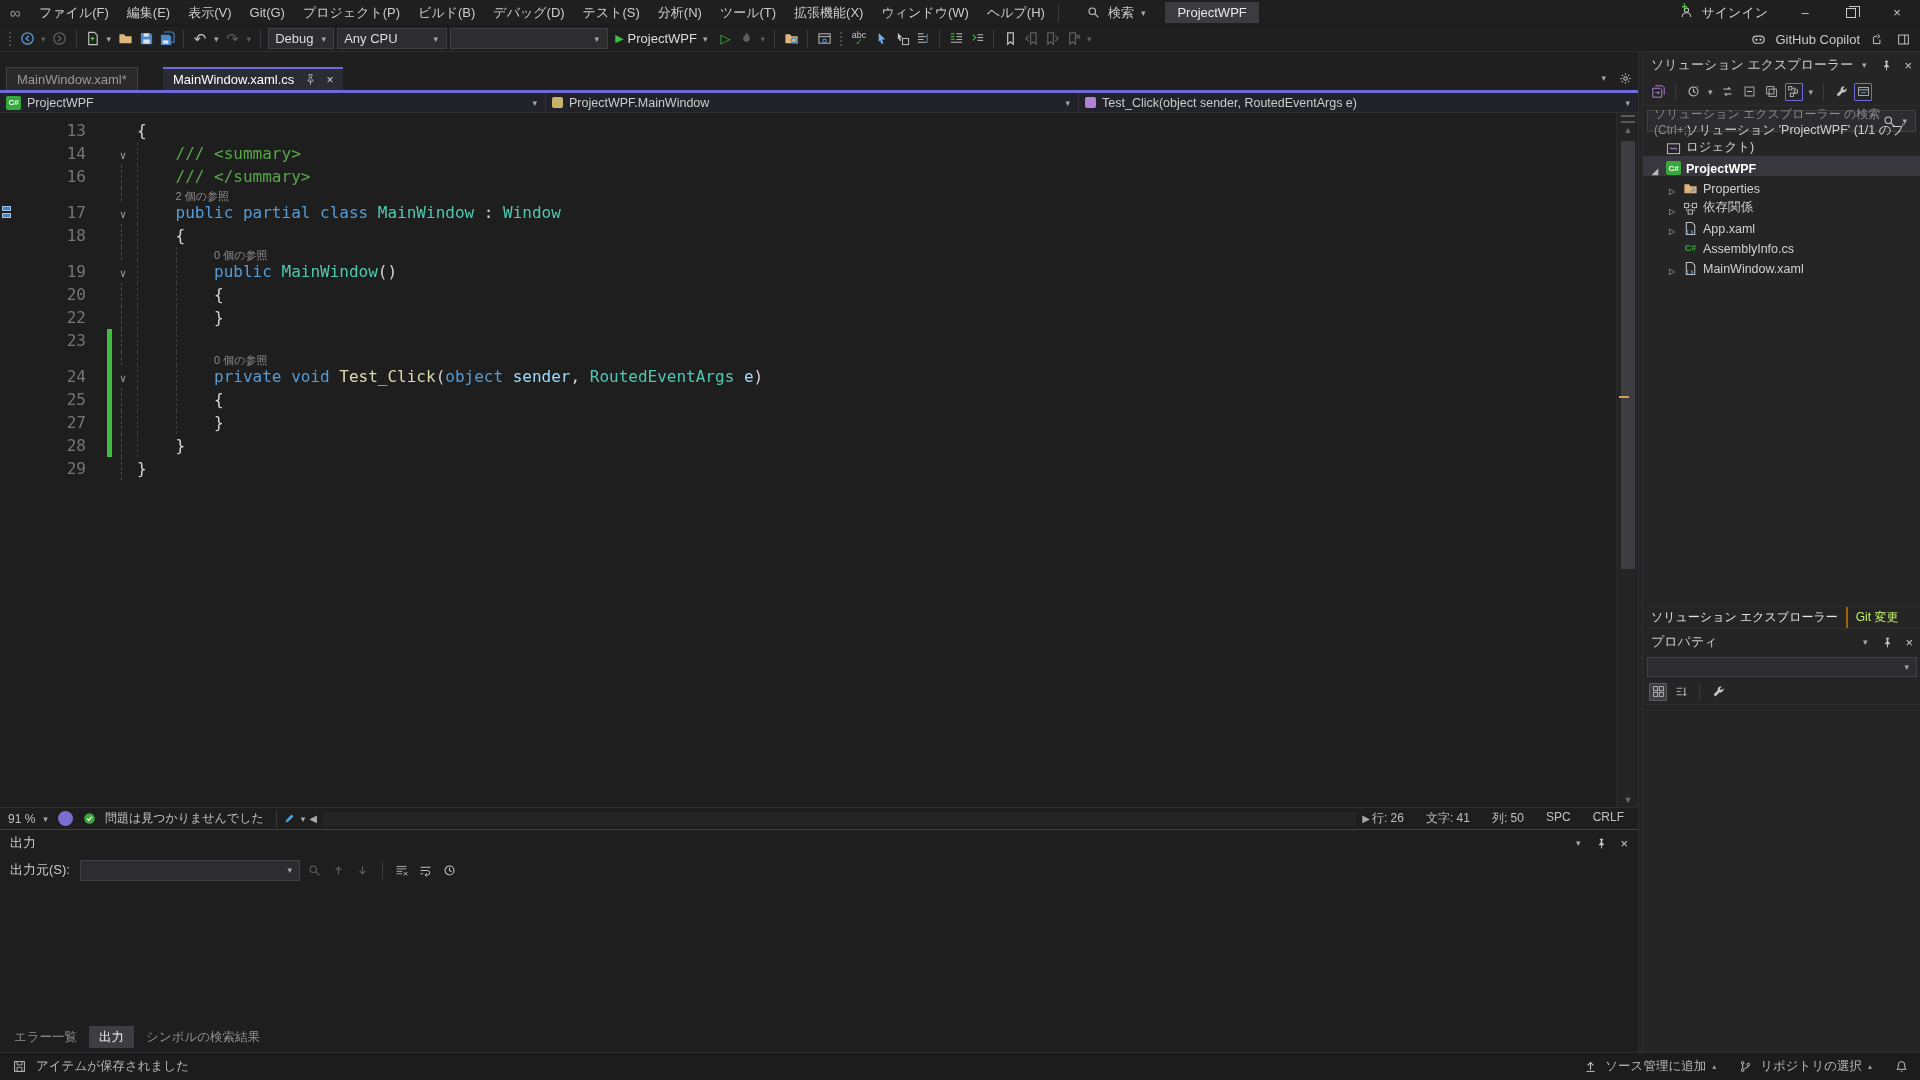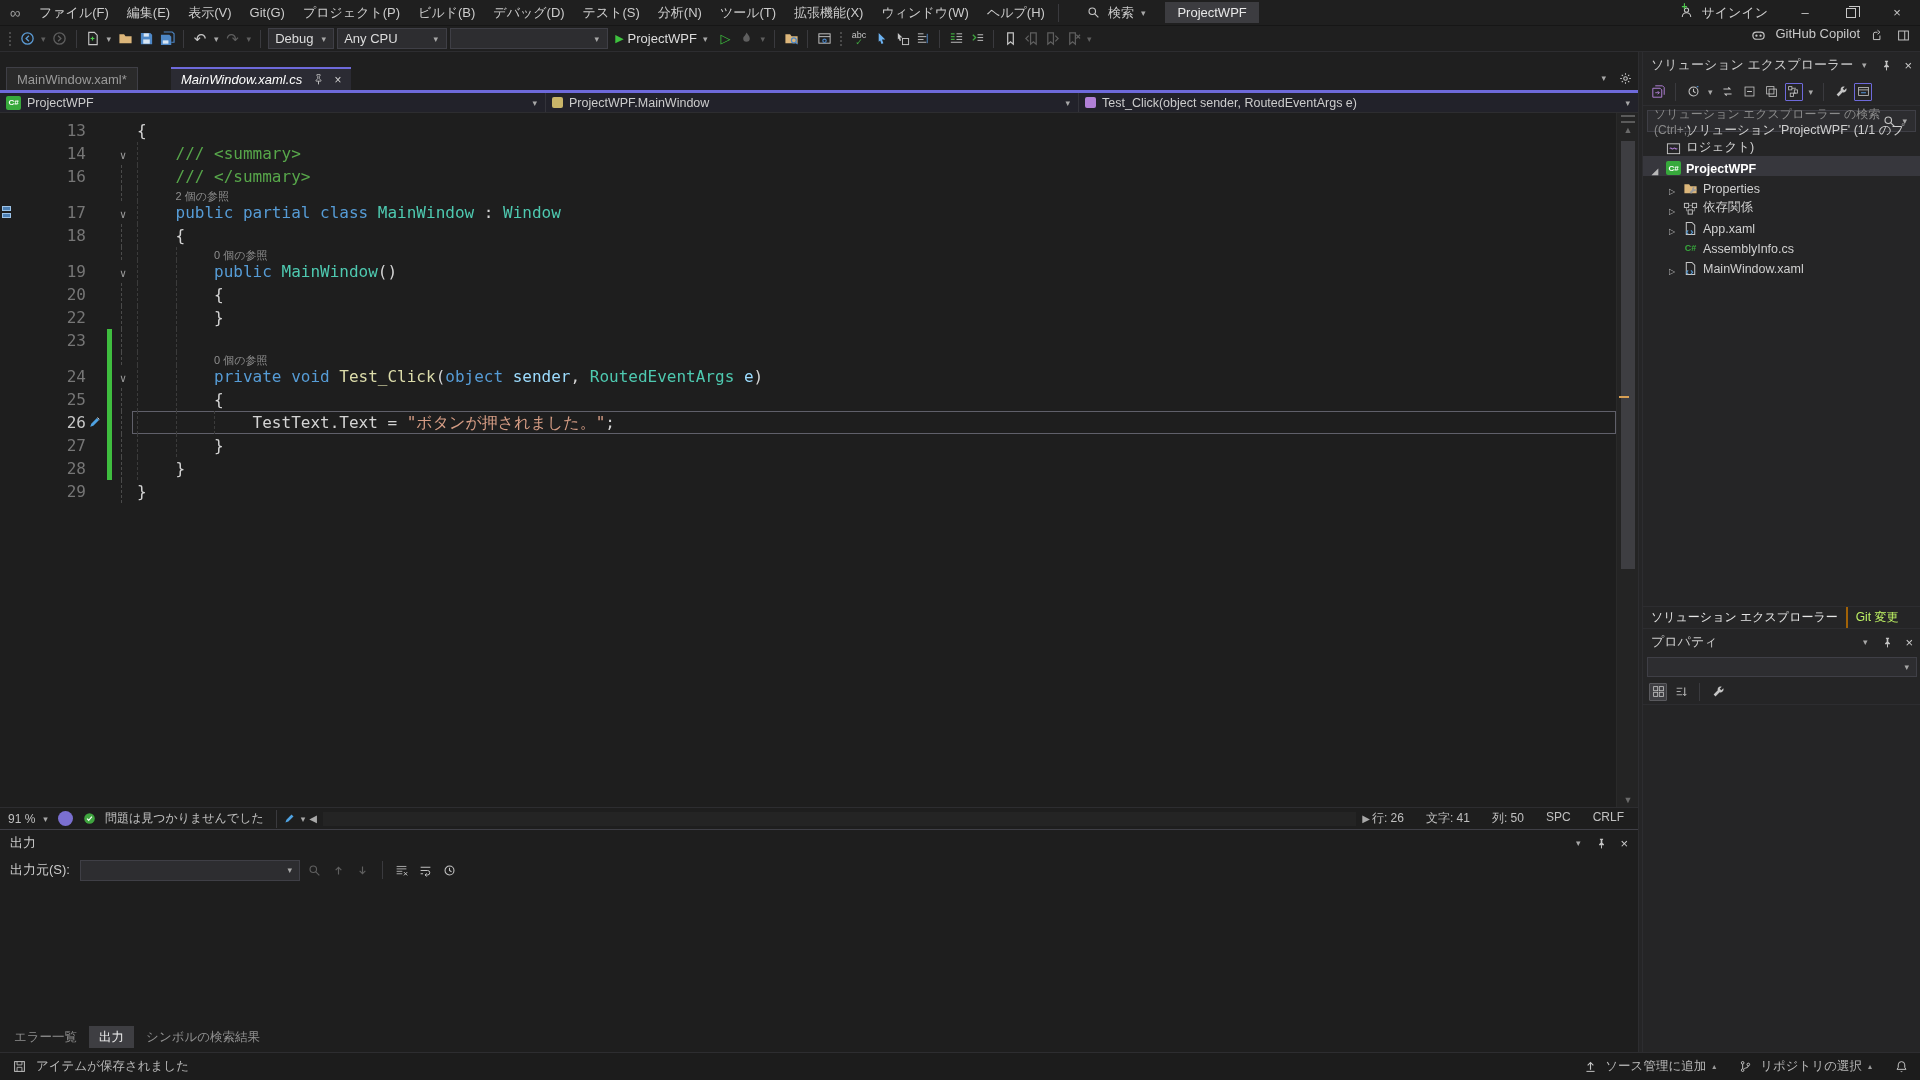--- a/index.html
+++ b/index.html
@@ -30,21 +30,21 @@
 .plus-dot{position:absolute;margin-left:-4px;margin-top:-12px;color:#4EC94E;font-size:10px;font-weight:bold}
 
 
 #toolbar{position:absolute;left:0;top:26px;width:1920px;height:26px;background:#1F1F1F;display:flex;align-items:center;padding-left:5px;gap:3px;border-bottom:1px solid #2D2D30}
 .tbcombo{height:21px;background:#2D2D30;border:1px solid #3F3F46;display:flex;align-items:center;padding:0 6px;color:#DDD;gap:6px}
 .tbcombo .chev{margin-left:auto}
 #run-group{display:flex;align-items:center;gap:4px;padding:0 4px}
 #run-play{color:#3EC13E;font-size:11px}
 #abc-spell{font-size:9px;color:#C5C5C5;line-height:7px;text-align: center;width:20px}
 #abc-spell b{color:#3FA53F;font-weight:normal}
-#copilot-group{position:absolute;right:8px;top:0;height:26px;display:flex;align-items:flex-start;gap:8px;color:#C8C8C8}
+#copilot-group{position:absolute;right:8px;top:0;height:26px;display:flex;align-items:center;gap:8px;color:#C8C8C8}
 
 
 #leftcol{position:absolute;left:0;top:52px;width:1638px;height:1000px;background:#1E1E1E}
 #vsplitter{position:absolute;left:1638px;top:52px;width:4px;height:1000px;background:#252526;border-left:1px solid #2D2D30}
 #rightcol{position:absolute;left:1642px;top:52px;width:278px;height:1000px;background:#252526;border-left:1px solid #2D2D30}
 
 
 #tabstrip{position:absolute;left:0;top:0;width:1638px;height:38px;background:#1F1F1F}
 .dtab{position:absolute;bottom:0;height:23px;display:flex;align-items:center;gap:7px;padding:0 10px;font-size:13px}
 .dtab.inactive{background:#2A2A2A;border:1px solid #3F3F46;border-bottom:none;color:#9A9A9A}
@@ -361,21 +361,21 @@
           <svg viewBox="0 0 16 16">
             <rect x="2" y="2.5" width="12" height="11" fill="none" stroke="currentColor" stroke-width="1.2"></rect>
             <path d="M9.5 2.5v11" stroke="currentColor" stroke-width="1.2"></path>
           </svg>
         </span>
     </div>
   </div>
 
   <div id="leftcol">
     <div id="tabstrip">
-        <div class="dtab active" style="left: 171px; font-style: italic;">
+        <div class="dtab active" style="left: 163px;">
           <span>MainWindow.xaml.cs</span>
           <span class="ico sm">
             <svg viewBox="0 0 16 16">
               <path d="M6 2h4v1l-1 1v3l2 2v1H5v-1l2-2V4L6 3z" fill="none" stroke="currentColor"></path>
               <path d="M8 10v4" stroke="currentColor" stroke-width="1.2"></path>
             </svg>
           </span>
           <span class="tclose">×</span>
         </div>
         <div class="dtab inactive" style="left: 6px;">
@@ -523,31 +523,20 @@
             <div class="codecol" style="padding-left: calc(8ch + 5px);"><i class="guide" style="left: calc(0ch + 5px);"></i><i class="guide" style="left: calc(4ch + 5px);"></i><span class="c-kw">private void </span><span class="c-me">Test_Click</span><span class="c-pl">(</span><span class="c-kw">object</span><span class="c-pl"> </span><span class="c-pa">sender</span><span class="c-pl">, </span><span class="c-ty">RoutedEventArgs</span><span class="c-pl"> </span><span class="c-pa">e</span><span class="c-pl">)</span></div>
           </div>
           <div class="ed-row chg">
             <div class="glyphcol"></div>
             <div class="numcol">25</div>
             <div class="pencol"></div>
             <div class="chgcol"></div>
             <div class="foldcol mline"></div>
             <div class="codecol" style="padding-left: calc(8ch + 5px);"><i class="guide" style="left: calc(0ch + 5px);"></i><i class="guide" style="left: calc(4ch + 5px);"></i><span class="c-pl">{</span></div>
           </div>
-          <div class="ed-row cur chg">
-            <div class="glyphcol"></div>
-            <div class="numcol">26</div>
-            <div class="pencol"><span class="penmark"><svg viewBox="0 0 16 16">
-                  <path d="M2.5 13.5l1.2-3.6 6.5-6.5 2.4 2.4-6.5 6.5z" fill="#4FA3E3"></path>
-                  <path d="M10.8 3l2.2 2.2" stroke="#fff" stroke-width="1"></path>
-                </svg></span></div>
-            <div class="chgcol"></div>
-            <div class="foldcol mline"></div>
-            <div class="codecol" style="padding-left: calc(12ch + 5px);"><i class="guide" style="left: calc(0ch + 5px);"></i><i class="guide" style="left: calc(4ch + 5px);"></i><i class="guide" style="left: calc(8ch + 5px);"></i><span class="c-pl">TestText.Text = </span><span class="c-st">"ボタンが押されました。"</span><span class="c-pl">;</span></div>
-          </div>
           <div class="ed-row chg">
             <div class="glyphcol"></div>
             <div class="numcol">27</div>
             <div class="pencol"></div>
             <div class="chgcol"></div>
             <div class="foldcol mline"></div>
             <div class="codecol" style="padding-left: calc(8ch + 5px);"><i class="guide" style="left: calc(0ch + 5px);"></i><i class="guide" style="left: calc(4ch + 5px);"></i><span class="c-pl">}</span></div>
           </div>
           <div class="ed-row chg">
             <div class="glyphcol"></div>

